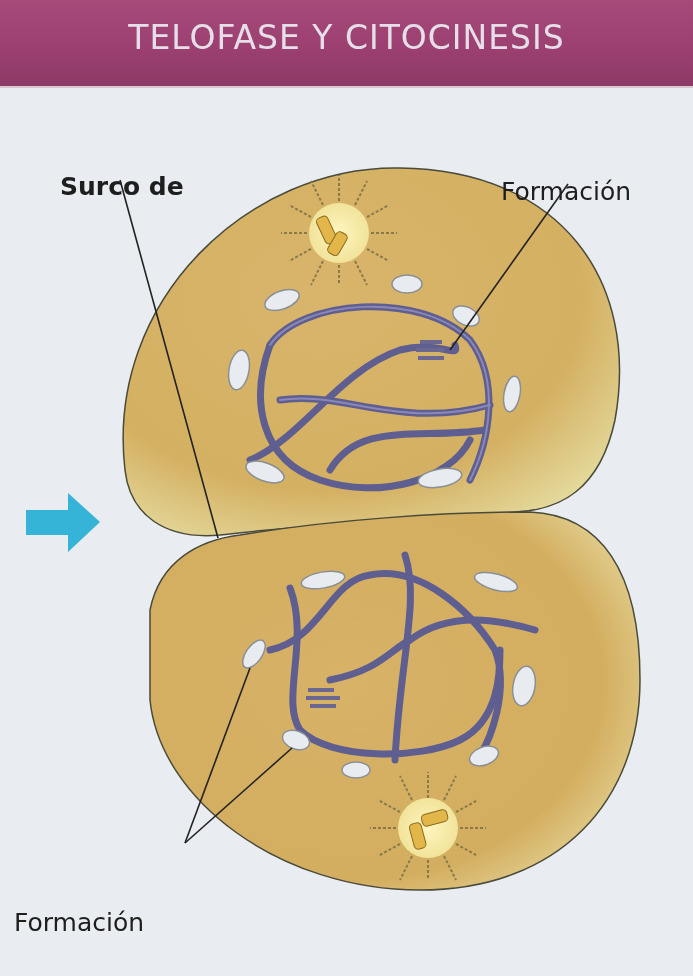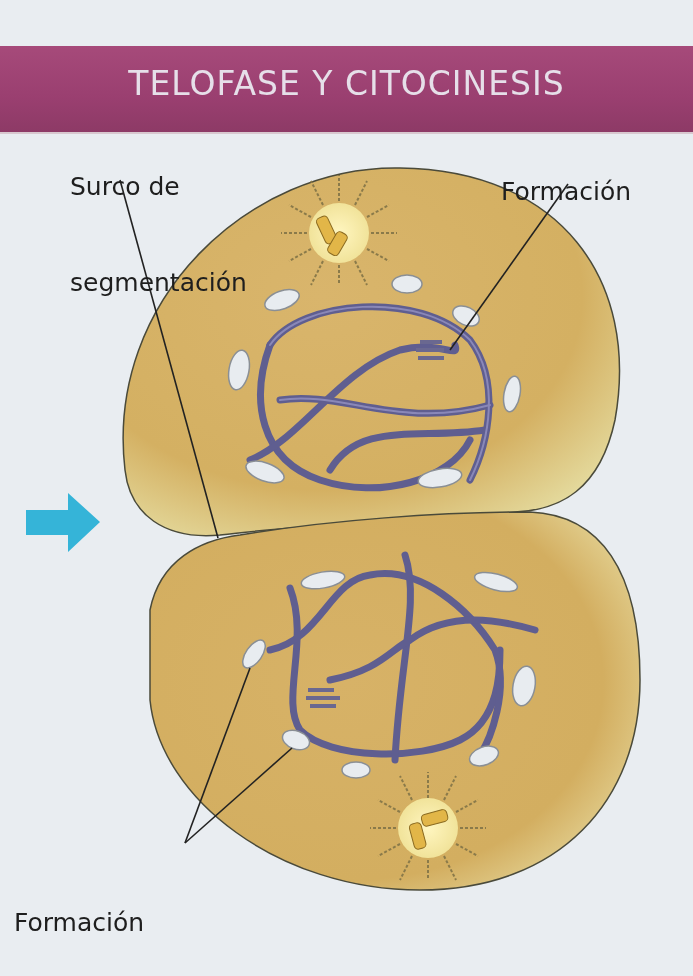--- a/index.html
+++ b/index.html
@@ -6,33 +6,32 @@
   body {
     width: 693px; height: 976px; overflow: hidden;
     background: #e9edf1;
     font-family: "DejaVu Sans", sans-serif;
     position: relative;
   }
   .header {
     position: absolute; left: 0; top: 0; width: 693px; height: 86px;
     background: linear-gradient(180deg, #a64a7a 0%, #9a3f70 60%, #8d3a66 100%);
     border-bottom: 2px solid #d8c8cf;
-    margin-top: 46px;
   }
   .header-title {
     position: absolute; left: 0; right: 0; top: 18px;
     text-align: center; color: #e6dfe9;
     font-size: 33px; letter-spacing: 1px; font-weight: normal;
   }
   .diagram { position: absolute; left: 0; top: 0; }
   .label {
     position: absolute; color: #1e1e1e; font-size: 25px; line-height: 32px;
     white-space: pre;
   }
-  .lbl-surco { left: 70px; top: 107px; }
+  .lbl-surco { left: 60px; top: 107px; font-weight: bold; }
   .lbl-nucleolo { left: 501px; top: 112px; text-align: left; }
   .lbl-envoltura { left: 14px; top: 843px; }
 </style>
 </head>
 <body>
 
 <div class="header">
   <div class="header-title">TELOFASE Y CITOCINESIS</div>
 </div>
 
@@ -154,21 +153,20 @@
   <g stroke="#222" stroke-width="1.6" fill="none">
     <line x1="120" y1="180" x2="218" y2="538"></line>
     <line x1="568" y1="184" x2="450" y2="350"></line>
     <line x1="185" y1="843" x2="250" y2="668"></line>
     <line x1="185" y1="843" x2="292" y2="748"></line>
   </g>
 </svg>
 
 <div class="label lbl-surco">
   <div>Surco de</div>
-  <div>segmentación</div>
 </div>
 
 <div class="label lbl-nucleolo">
   <div>Formación</div>
 </div>
 
 <div class="label lbl-envoltura">
   <div>Formación</div>
   
   

